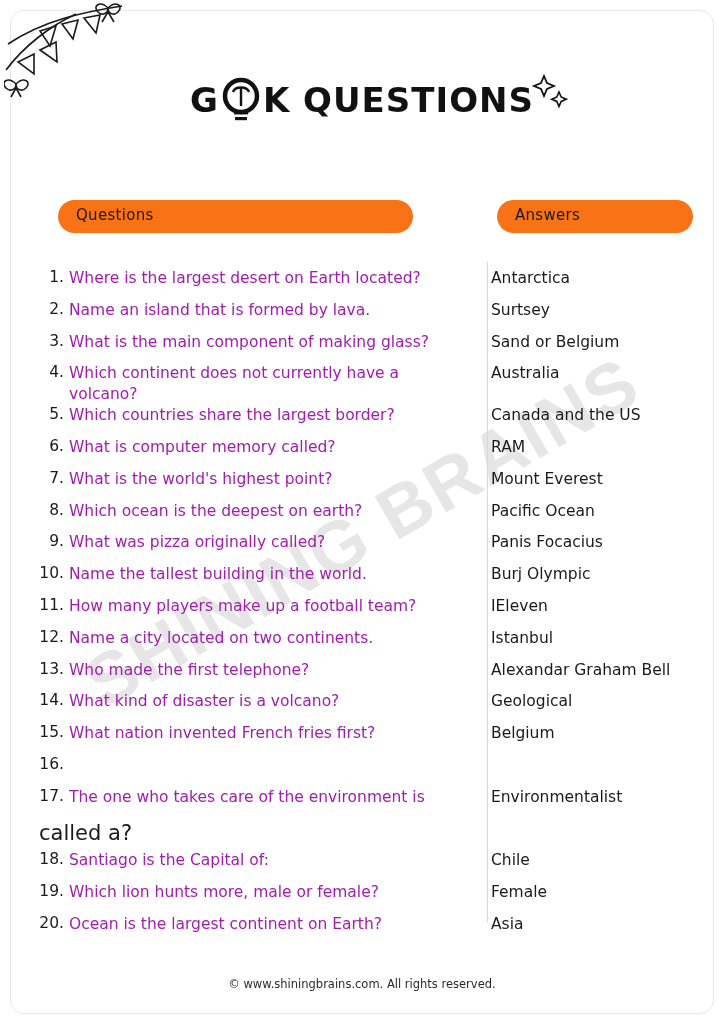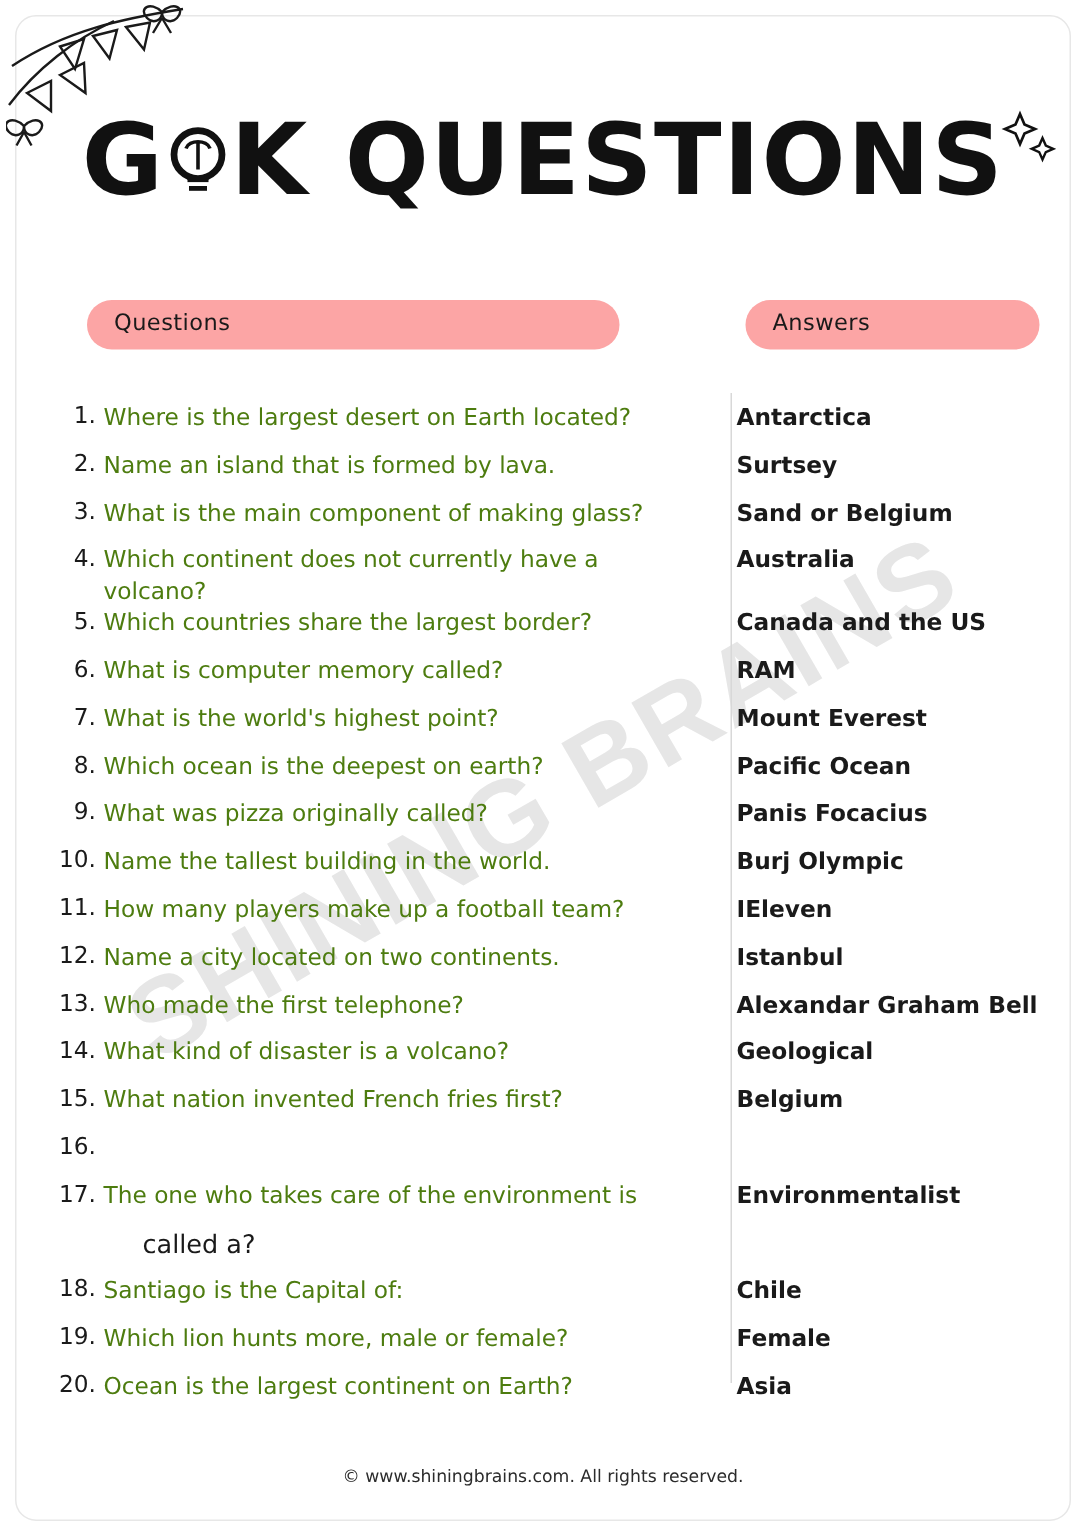--- a/index.html
+++ b/index.html
@@ -53,21 +53,21 @@
     left: 0; top: 74px;
     width: 724px;
     text-align: center;
     z-index: 3;
   }
   .title {
     display: inline-block;
     position: relative;
     font-family: "DejaVu Sans", sans-serif;
     font-weight: bold;
-    font-size: 66px;
+    font-size: 34px;
     letter-spacing: 1px;
     color: #111111;
     line-height: 1;
   }
   .title .bulb-o {
     display: inline-block;
     position: relative;
     width: 44px;
     vertical-align: middle;
   }
@@ -76,21 +76,21 @@
     right: -34px;
     top: -4px;
     width: 38px;
     height: 44px;
   }
 
   
   .pill {
     position: absolute;
     height: 33px;
-    background: #fca5a5;
+    background: #f97316;
     border-radius: 17px;
     z-index: 3;
   }
   .pill-label {
     position: absolute;
     left: 18px;
     top: 6px;
     font-family: "DejaVu Sans", sans-serif;
     font-size: 15px;
     color: #1a1a1a;
@@ -133,36 +133,35 @@
     text-align: right;
     flex: 0 0 36px;
     font-size: 15.5px;
     color: #1a1a1a;
     font-family: "DejaVu Sans", sans-serif;
   }
   .q-text {
     flex: 1;
     padding-left: 5px;
     font-size: 15.5px;
-    color: #4d7c0f;
+    color: #a21caf;
     line-height: 1.35;
     font-family: "DejaVu Sans", sans-serif;
   }
   .a-cell {
     width: 254px;
     padding-left: 21px;
     font-size: 15.5px;
     color: #1a1a1a;
     line-height: 1.35;
     font-family: "DejaVu Sans", sans-serif;
-    font-weight: bold;
   }
   .q-cont {
-    padding-left: 95px;
-    font-size: 17px;
+    padding-left: 39px;
+    font-size: 21px;
     color: #1a1a1a;
     line-height: 1.35;
   }
 
   
   .footer {
     position: absolute;
     left: 0; top: 958px;
     width: 724px;
     text-align: center;

